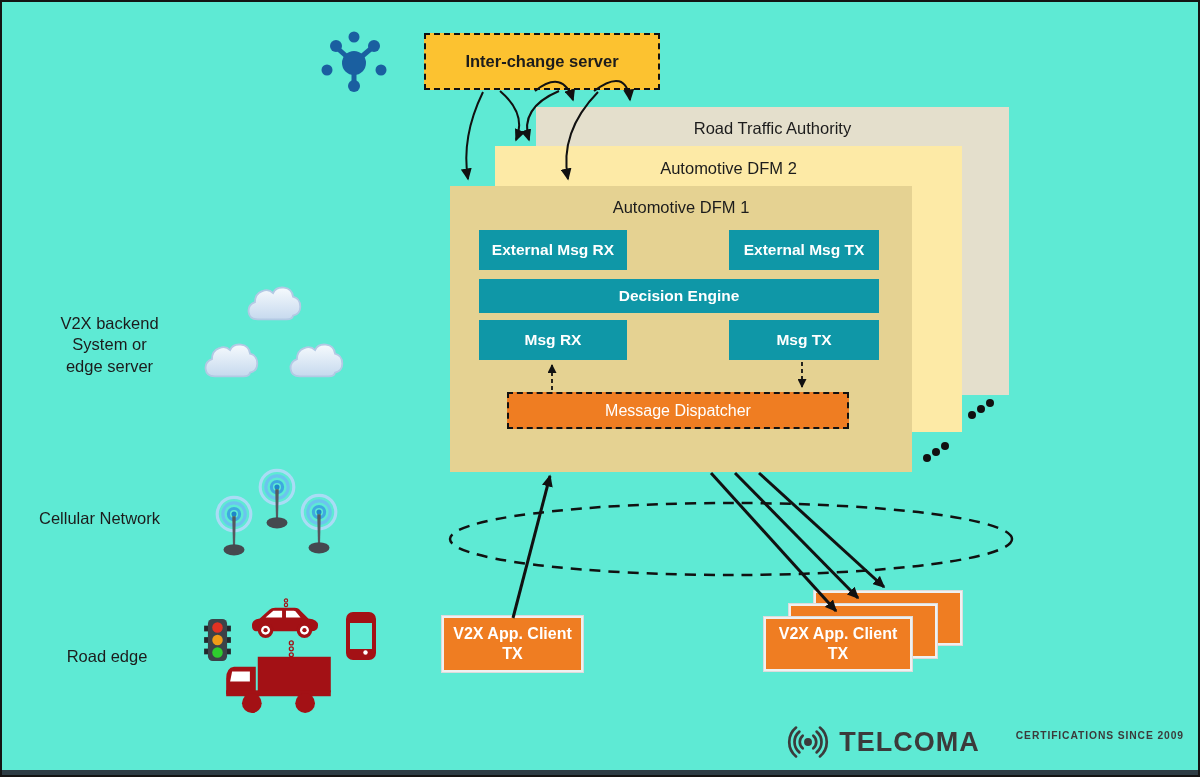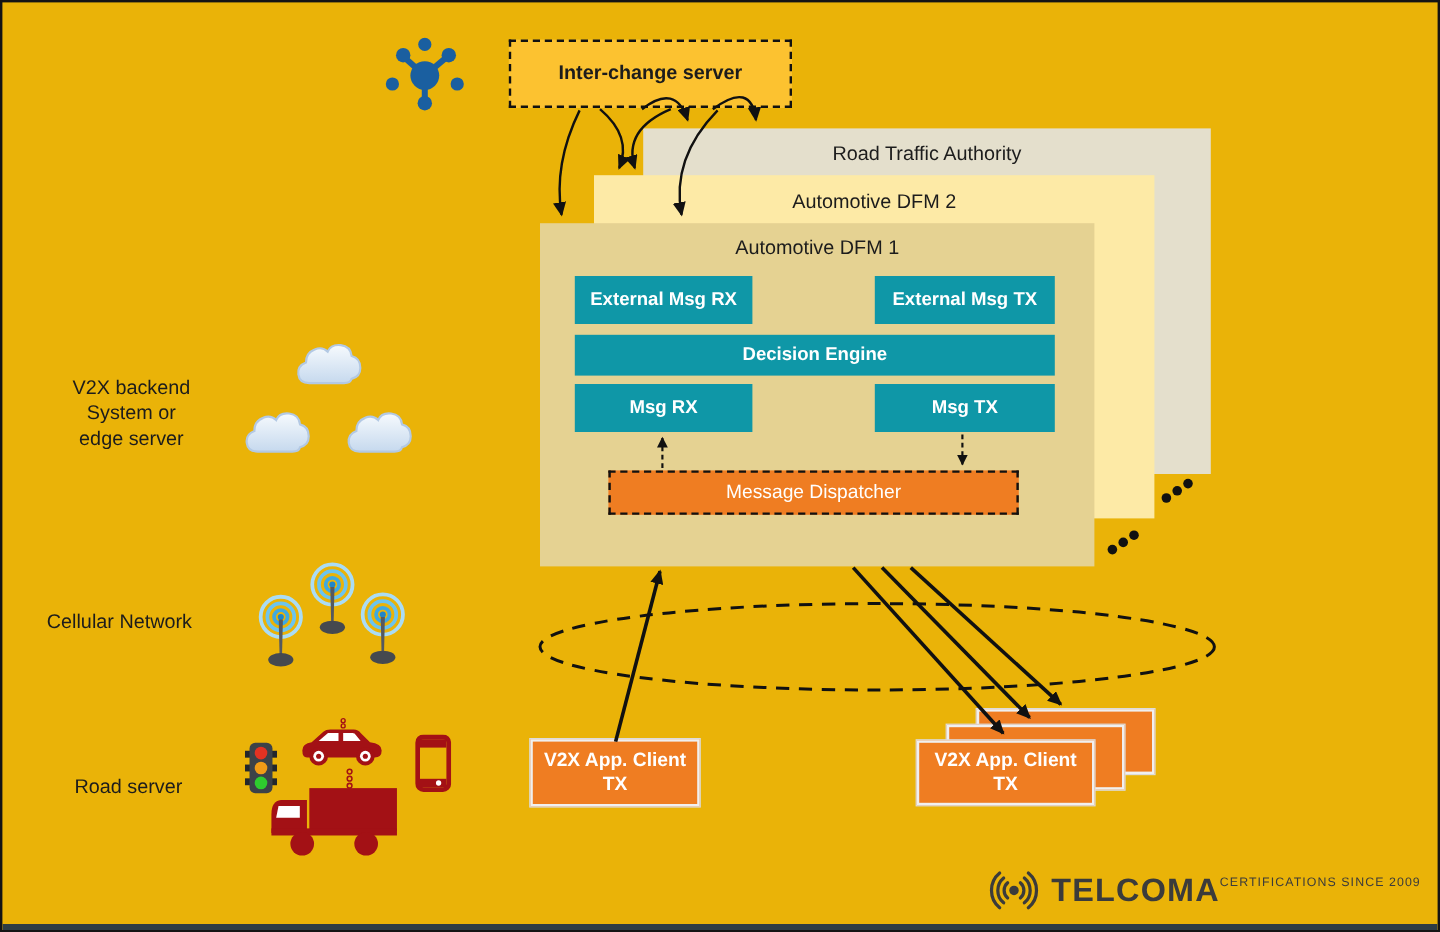--- a/index.html
+++ b/index.html
@@ -1,18 +1,18 @@
 <!DOCTYPE html>
 <html><head>
 <meta charset="utf-8">
 <style>
   html,body{margin:0;padding:0;background:#fff;}
   *{box-sizing:border-box;}
   .canvas{
-    position:relative;width:1200px;height:777px;background:#eab308;
+    position:relative;width:1200px;height:777px;background:#5eead4;
     border:2px solid #141414;overflow:hidden;
     font-family:"Liberation Sans", sans-serif;color:#1c1c1c;
   }
   .abs{position:absolute;}
   .center-txt{display:flex;align-items:center;justify-content:center;text-align:center;}
   
   .interchange{
     background:#fcc230;border:2.5px dashed #111;
     font-size:16.5px;font-weight:600;
   }
@@ -38,21 +38,21 @@
   }
   .client-plain{background:#ef7d22;border:2px solid #f0f0f0;box-shadow:0 0 0 1px #dcdcdc;}
   
   .side-label{font-size:16.5px;font-weight:500;text-align:center;line-height:1.3;}
   
   .overlay{position:absolute;left:0;top:0;pointer-events:none;}
   
   .brand{position:absolute;right:14px;bottom:13px;display:flex;align-items:center;gap:4px;}
   .brand-txt{display:flex;flex-direction:row;line-height:1;}
   .brand-name{font-size:27px;font-weight:700;color:#3b3b3b;letter-spacing:1px;}
-  .brand-tag{font-size:10.3px;font-weight:400;color:#3b3b3b;letter-spacing:0.9px;margin-top:2px;}
+  .brand-tag{font-size:10.3px;font-weight:700;color:#3b3b3b;letter-spacing:0.9px;margin-top:2px;margin-left:36px;}
   .bottom-bar{position:absolute;left:0;right:0;bottom:0;height:5px;background:#2e3d45;}
 </style>
 </head>
 <body>
 
 <div class="canvas">
 
   <svg width="0" height="0" style="position:absolute">
     <defs>
       <linearGradient id="cloudGrad" x1="0" y1="0" x2="0" y2="1">
@@ -171,21 +171,21 @@
     <span>V2X App. Client</span>
     <span>TX</span>
   </div>
 
   <div class="abs side-label" style="left:30px;top:311px;width:155px">
     <div>V2X backend</div>
     <div>System or</div>
     <div>edge server</div>
   </div>
   <div class="abs side-label" style="left:20px;top:506px;width:155px">Cellular Network</div>
-  <div class="abs side-label" style="left:40px;top:644px;width:130px">Road server</div>
+  <div class="abs side-label" style="left:40px;top:644px;width:130px">Road edge</div>
 
   <svg class="abs" style="left:243px;top:278px" width="58" height="46">
       <use href="#cloud"></use>
     </svg>
   <svg class="abs" style="left:200px;top:335px" width="58" height="46">
       <use href="#cloud"></use>
     </svg>
   <svg class="abs" style="left:285px;top:335px" width="58" height="46">
       <use href="#cloud"></use>
     </svg>

